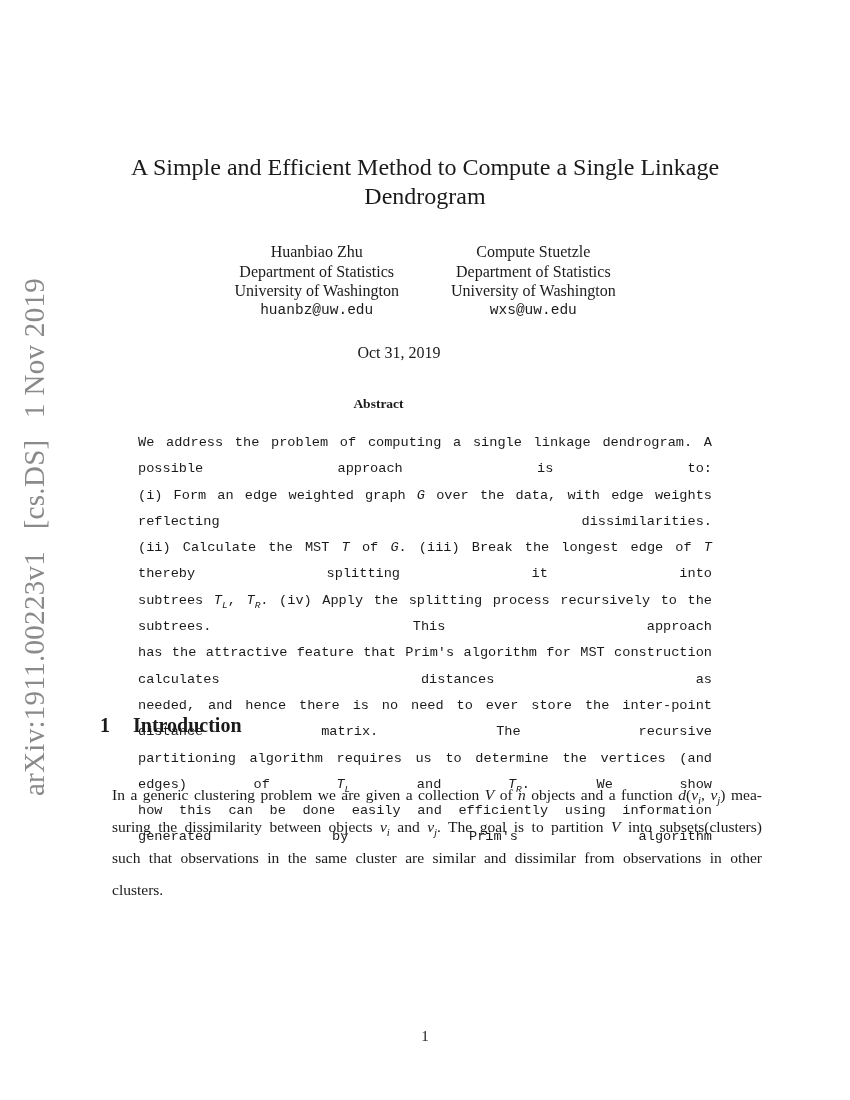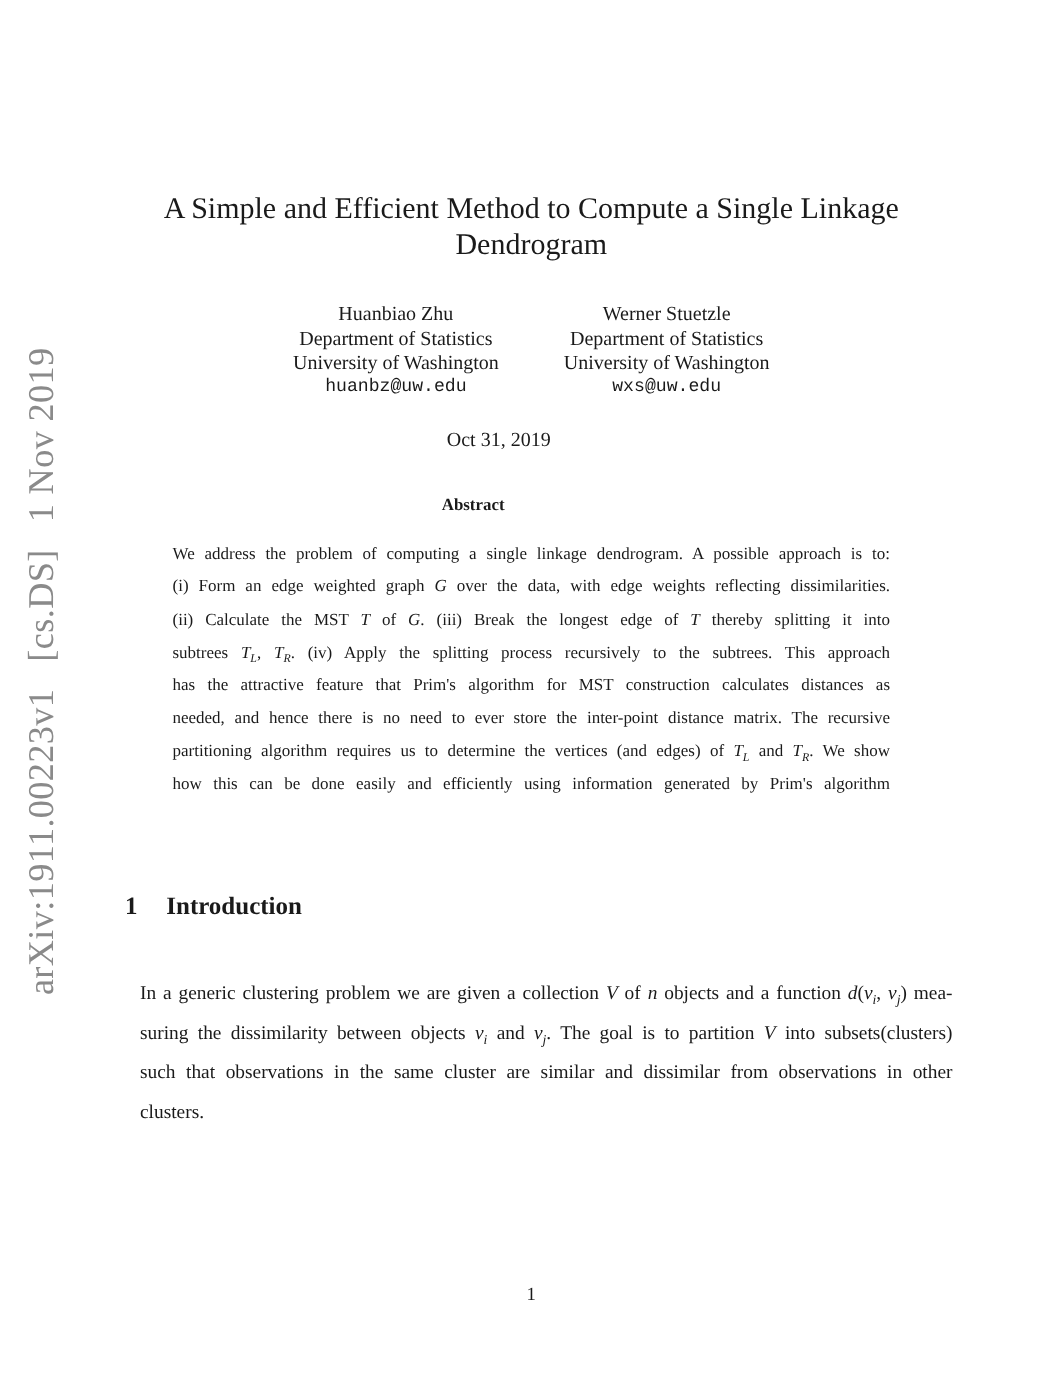--- a/index.html
+++ b/index.html
@@ -75,20 +75,21 @@
     }
     .abstract-body {
       position: absolute;
       top: 430px;
       left: 138px;
       width: 574px;
       font-size: 13.6px;
       line-height: 26.3px;
       text-align: justify;
       margin: 0;
+      font-family: Liberation Mono, monospace;
     }
     .abstract-body .line { display: block; text-align-last: justify; }
     .abstract-body .line.last { text-align-last: left; }
     .section-heading {
       position: absolute;
       top: 714px;
       left: 100px;
       font-size: 20px;
       font-weight: bold;
       margin: 0;
@@ -129,21 +130,21 @@
 <h1 class="title">A Simple and Efficient Method to Compute a Single Linkage Dendrogram</h1>
 
 <div class="authors">
   <div class="author">
     <div>Huanbiao Zhu</div>
     <div>Department of Statistics</div>
     <div>University of Washington</div>
     <div class="email">huanbz@uw.edu</div>
   </div>
   <div class="author">
-    <div>Werner Stuetzle</div>
+    <div>Compute Stuetzle</div>
     <div>Department of Statistics</div>
     <div>University of Washington</div>
     <div class="email">wxs@uw.edu</div>
   </div>
 </div>
 
 <div class="date">Oct 31, 2019</div>
 
 <div class="abstract-heading">Abstract</div>
 

